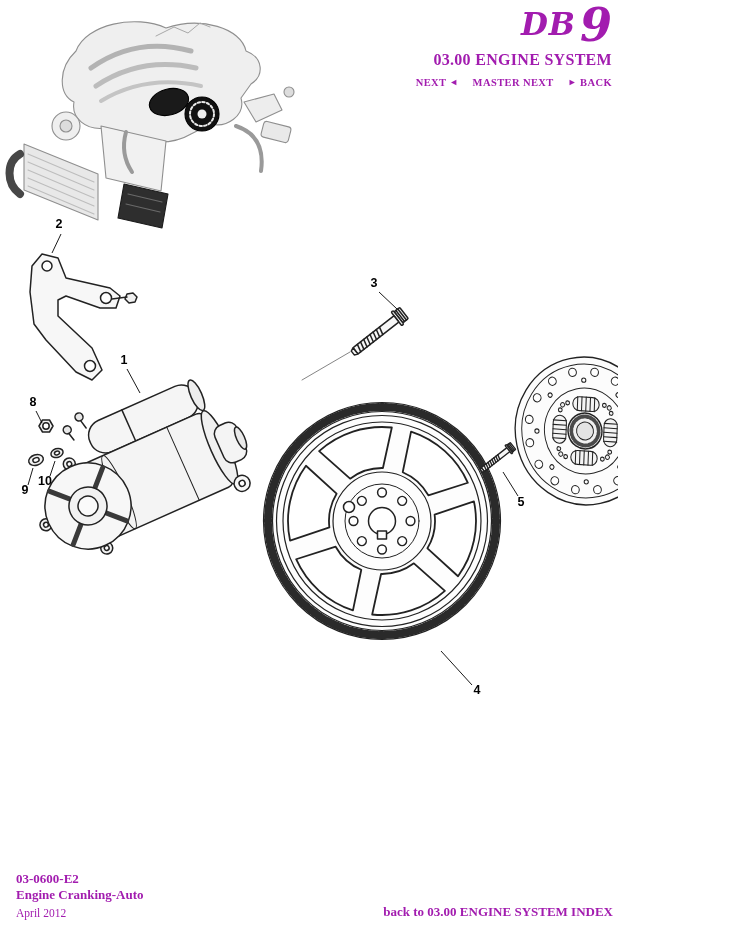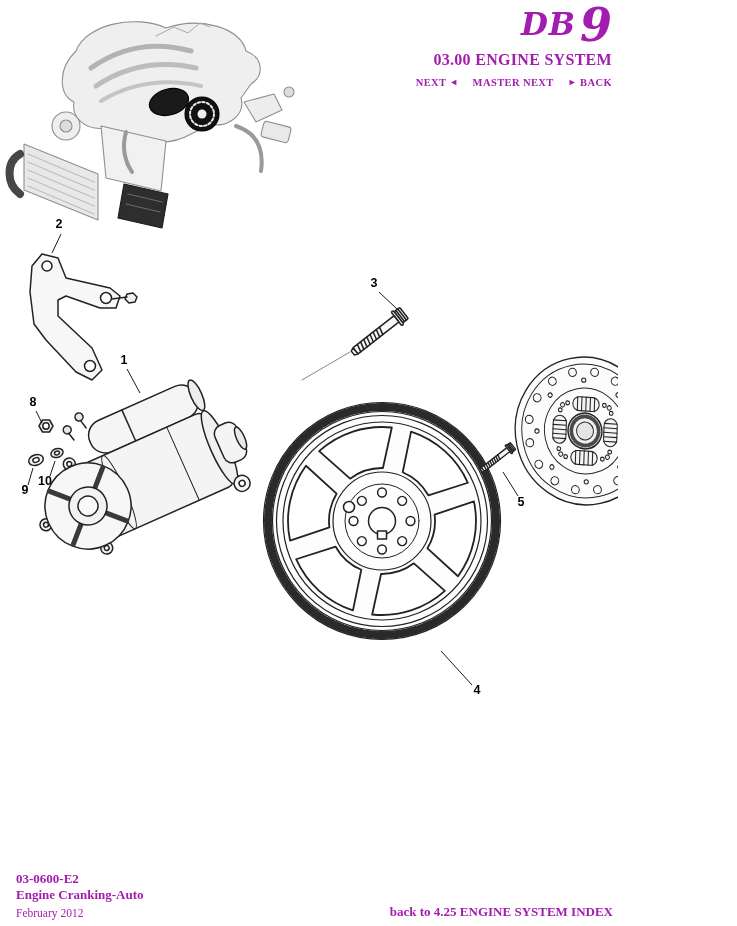--- a/index.html
+++ b/index.html
@@ -288,17 +288,17 @@
       <text class="callout" x="712" y="509">7</text>
       <text class="callout" x="33" y="406">8</text>
       <text class="callout" x="25" y="494">9</text>
       <text class="callout" x="45" y="485">10</text>
     </g>
   </svg>
 
   <div class="footer-left">
     <div class="doc-number">03-0600-E2</div>
     <div class="doc-title">Engine Cranking-Auto</div>
-    <div class="doc-date">February 2012</div>
+    <div class="doc-date">April 2012</div>
   </div>
-  <div class="footer-right">back to 4.25 ENGINE SYSTEM INDEX</div>
+  <div class="footer-right">back to 03.00 ENGINE SYSTEM INDEX</div>
 
 </div>
 
 </body></html>

